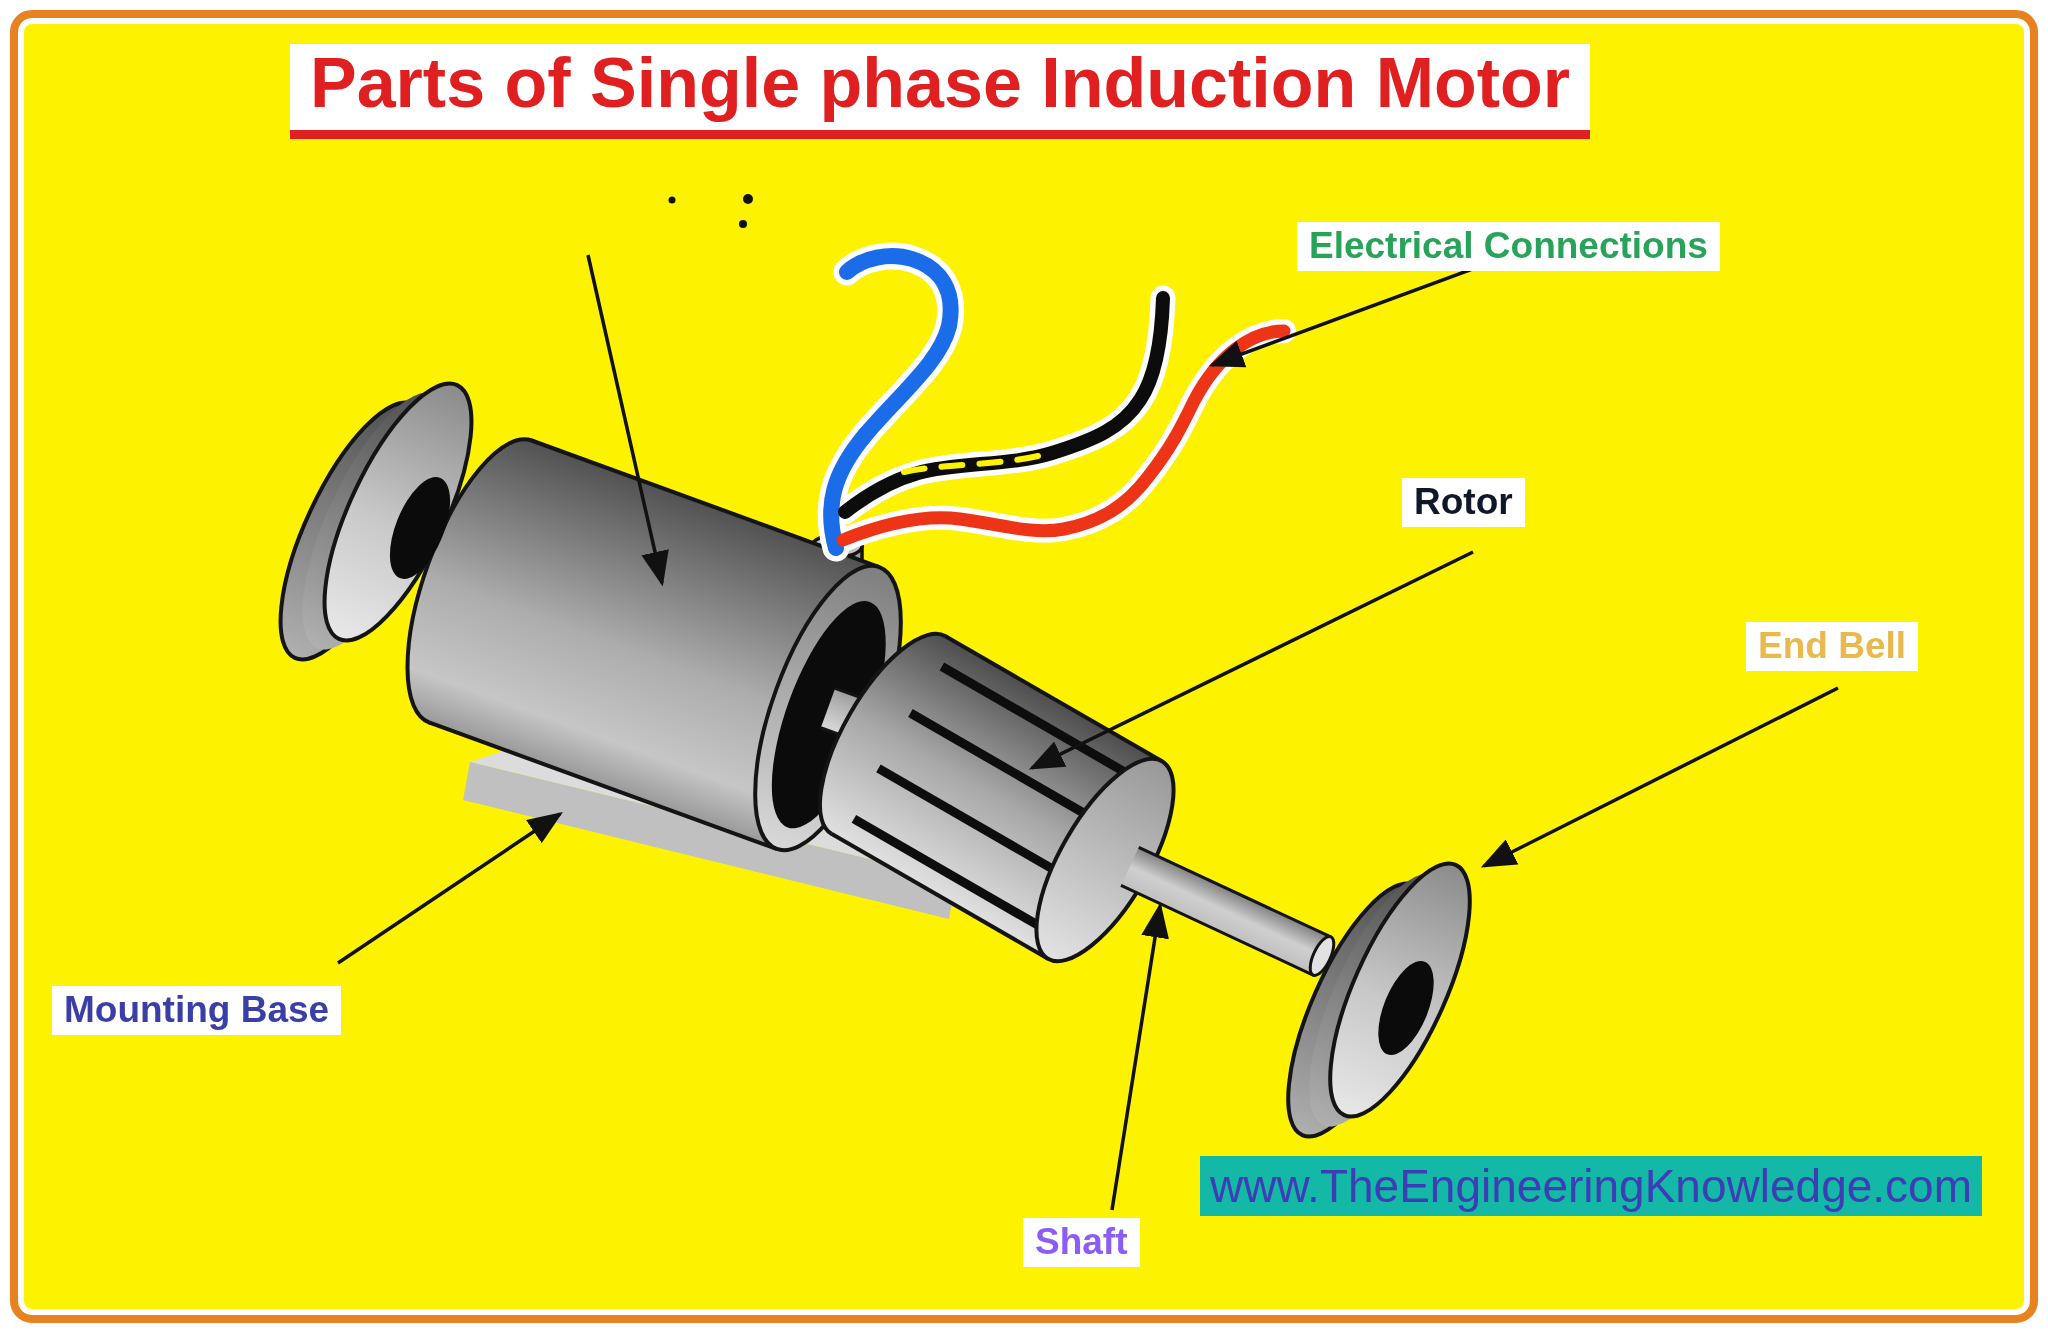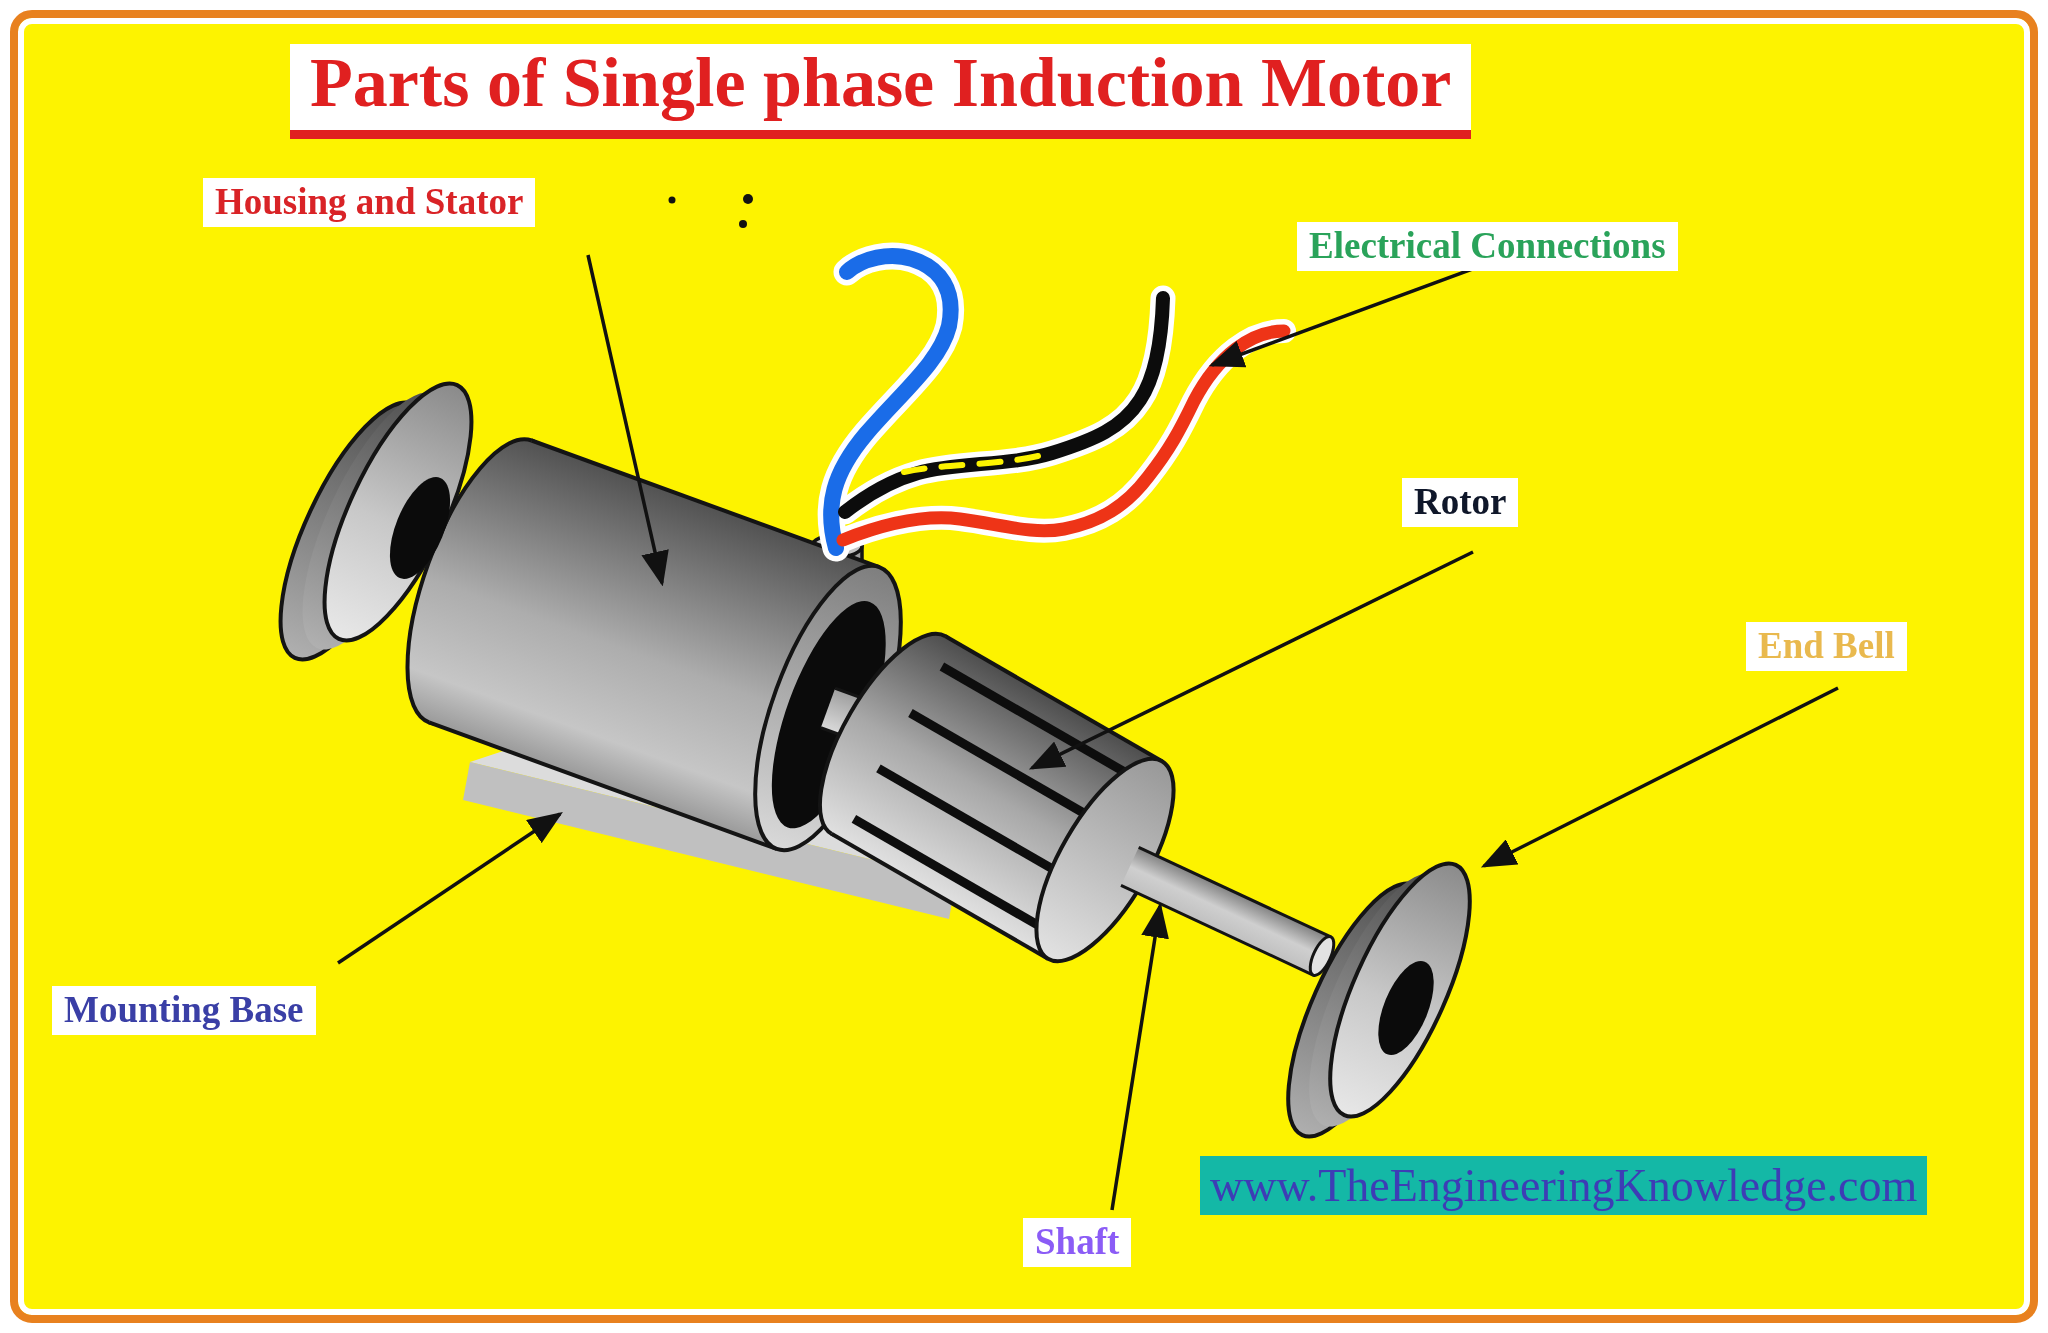--- a/index.html
+++ b/index.html
@@ -1,21 +1,21 @@
 <!DOCTYPE html>
 <html><head>
 <meta charset="utf-8">
 <style>
   html,body{margin:0;padding:0;background:#ffffff;}
   .page{
     position:relative;
     width:2048px;height:1333px;
     background:#ffffff;
     overflow:hidden;
-    font-family:Liberation Serif, serif;
+    font-family:Liberation Sans, sans-serif;
   }
   .board{
     position:absolute;
     left:10px;top:10px;right:10px;bottom:10px;
     border:8px solid #E8811F;
     border-radius:22px;
     background:#FDF300;
     box-shadow: inset 0 0 0 6px #ffffff;
   }
   .diagram-svg{
@@ -192,21 +192,20 @@
 
     <g fill="#111111">
       <circle cx="748" cy="199" r="5"></circle>
       <circle cx="743" cy="224" r="4"></circle>
       <circle cx="672" cy="200" r="3.5"></circle>
     </g>
   </svg>
 
   <div class="title" style="color: rgb(224, 32, 32);">Parts of Single phase Induction Motor</div>
 
-  <div class="lbl lbl-housing" style="color: rgb(217, 35, 39);">Housing and Stator</div>
 
   <div class="lbl lbl-electrical" style="color: rgb(42, 163, 90);">Electrical Connections</div>
 
   <div class="lbl lbl-rotor" style="color: #0f172a;">Rotor</div>
 
   <div class="lbl lbl-endbell" style="color: rgb(233, 185, 78); text-align: center;">End Bell</div>
 
   <div class="lbl lbl-mounting" style="color: rgb(58, 63, 166);">Mounting Base</div>
 
   <div class="lbl lbl-shaft" style="color: #8b5cf6;">Shaft</div>

